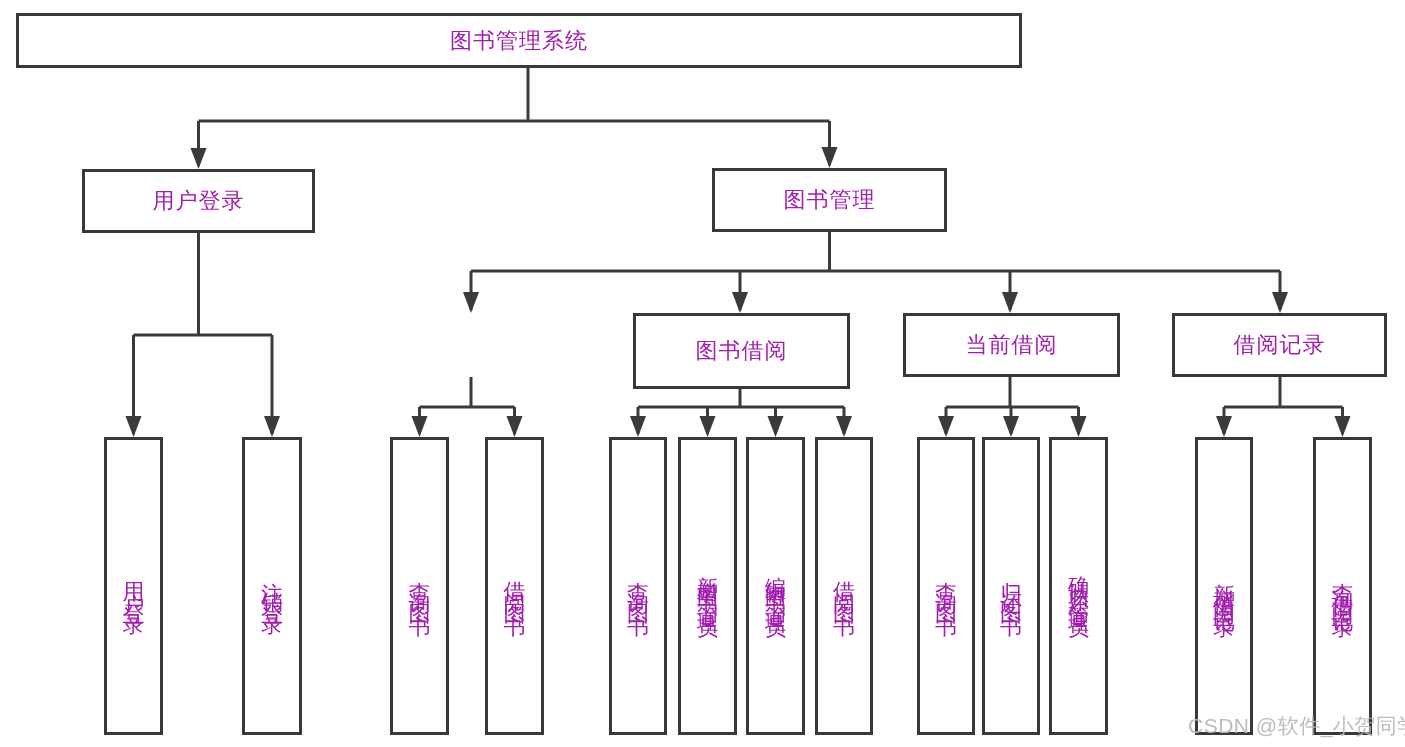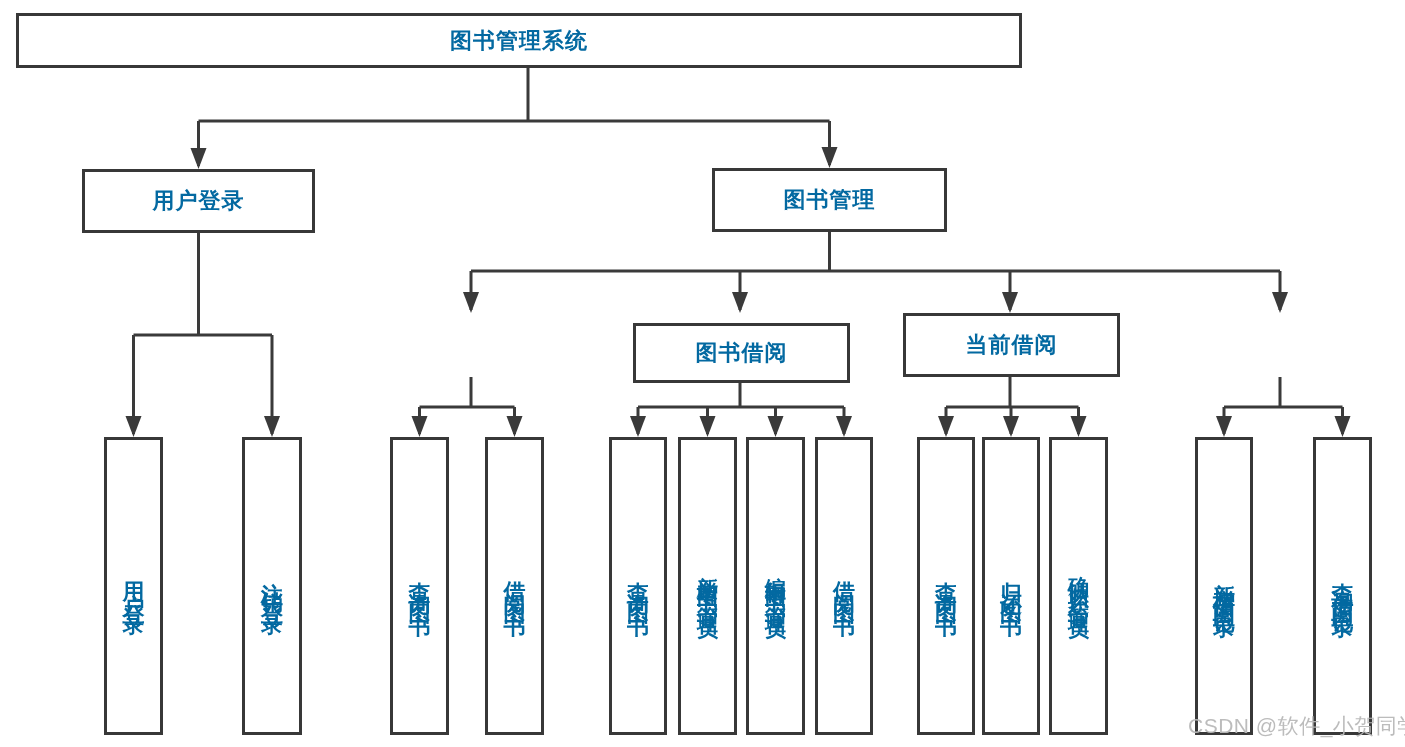--- a/index.html
+++ b/index.html
@@ -6,21 +6,21 @@
   .stage{
     position:relative;width:1405px;height:747px;background:#ffffff;
     font-family:"Liberation Sans","DejaVu Sans",sans-serif;overflow:hidden;
   }
   .connectors{position:absolute;left:0;top:0;}
   .connectors path{stroke:#3a3a3a;stroke-width:3;fill:none;}
   .connectors polygon{fill:#3a3a3a;stroke:none;}
   .node{
     position:absolute;box-sizing:border-box;background:#ffffff;
     border:3px solid #383838;display:flex;align-items:center;justify-content:center;
-    color:#0369a1;font-size:22px;letter-spacing:1px;white-space:nowrap;font-weight:bold;
+    color:#a21caf;font-size:22px;letter-spacing:1px;white-space:nowrap;
   }
   .leaf{
     writing-mode:vertical-rl;text-orientation:mixed;
     top:437px;height:298px;font-size:22px;
   }
   .ls4{letter-spacing:11px;}
   .ls6{letter-spacing:7px;}
   .ls9{letter-spacing:6px;font-size:21px;}
   .watermark{
     position:absolute;left:1188px;top:712px;width:212px;
@@ -59,22 +59,23 @@
     <polygon points="1070.5,416 1086.5,416 1078.5,437"></polygon>
     <polygon points="1216,416 1232,416 1224,437"></polygon>
     <polygon points="1334.5,416 1350.5,416 1342.5,437"></polygon>
   </svg>
 
   <div class="node" style="left:16px;top:13px;width:1006px;height:55px;">图书管理系统</div>
 
   <div class="node" style="left:82px;top:169px;width:233px;height:64px;">用户登录</div>
   <div class="node" style="left:712px;top:168px;width:235px;height:64px;text-align:right;">图书管理</div>
 
-  <div class="node" style="left:633px;top:323px;width:217px;height:60px;">图书借阅</div>
+  <div class="node" style="left:633px;top:313px;width:217px;height:76px;">图书借阅</div>
   <div class="node" style="left:903px;top:313px;width:217px;height:64px;">当前借阅</div>
+  <div class="node" style="left:1172px;top:313px;width:215px;height:64px;">借阅记录</div>
 
   <div class="node leaf ls4" style="left:104px;width:59px;">用户登录</div>
   <div class="node leaf ls4" style="left:242px;width:60px;">注销登录</div>
 
   <div class="node leaf ls4" style="left:390px;width:59px;">查询图书</div>
   <div class="node leaf ls4" style="left:485px;width:59px;">借阅图书</div>
 
   <div class="node leaf ls4" style="left:609px;width:58px;">查询图书</div>
   <div class="node leaf ls9" style="left:678px;width:59px;">新增图书（管理员）</div>
   <div class="node leaf ls9" style="left:746px;width:59px;">编辑图书（管理员）</div>

